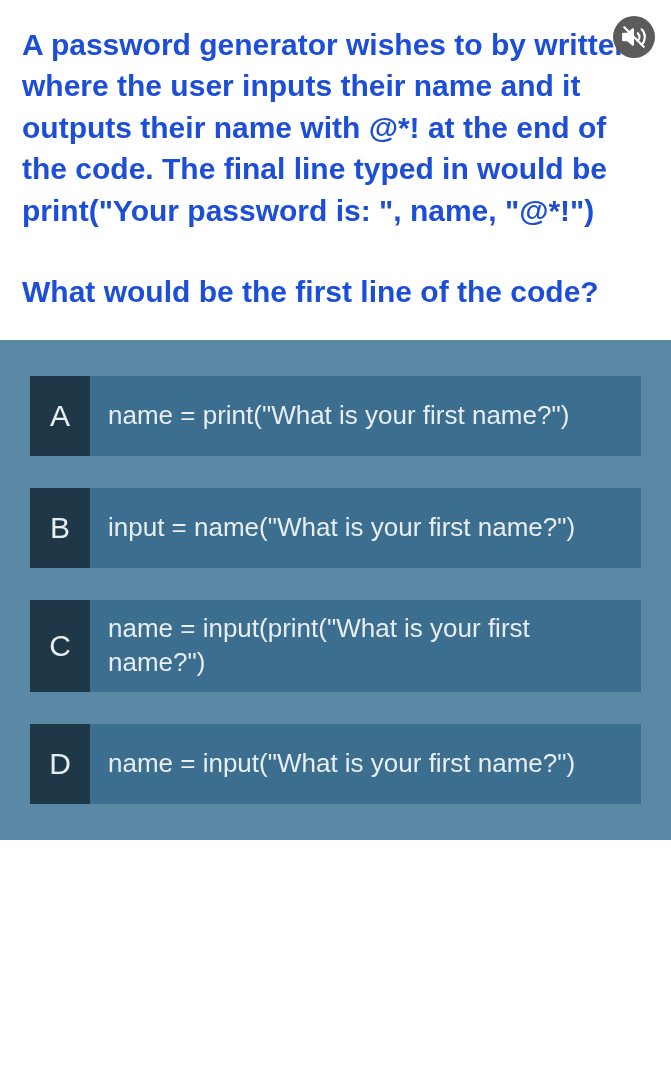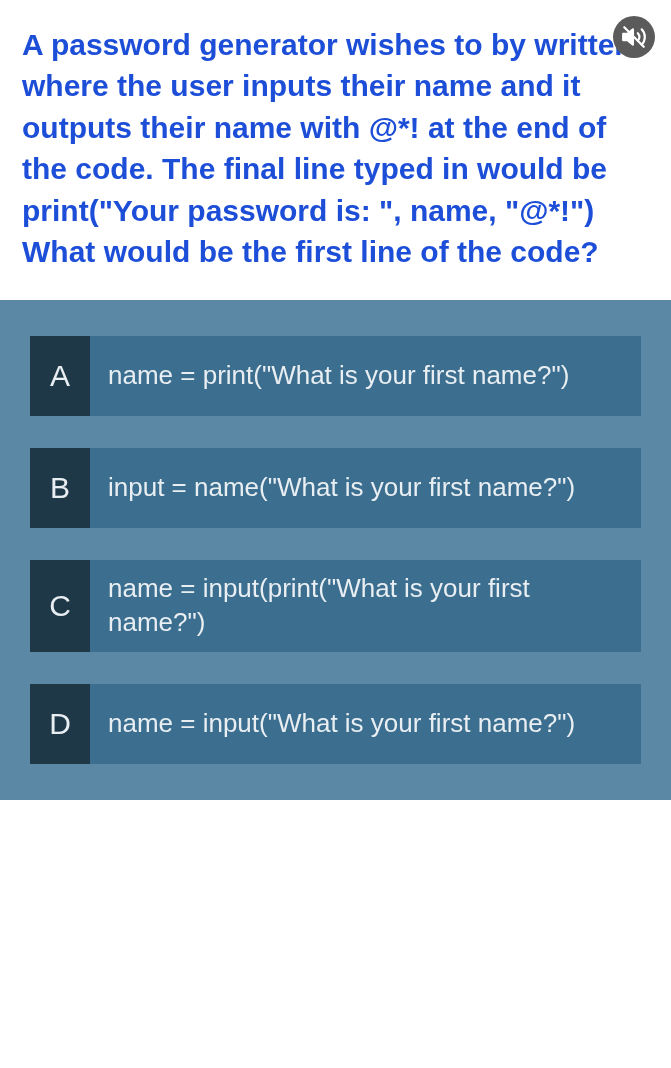--- a/index.html
+++ b/index.html
@@ -20,20 +20,21 @@
     .question-text {
       font-size: 30px;
       line-height: 1.38;
       color: #1d4ed8;
       font-weight: 700;
     }
     .question-text p {
       margin: 0;
     }
     .question-text .second-para {
+      margin-top: 40px;
     }
     .mute-icon {
       position: absolute;
       top: 16px;
       right: 16px;
       width: 42px;
       height: 42px;
       border-radius: 50%;
       background: #5b5b5b;
       display: flex;

